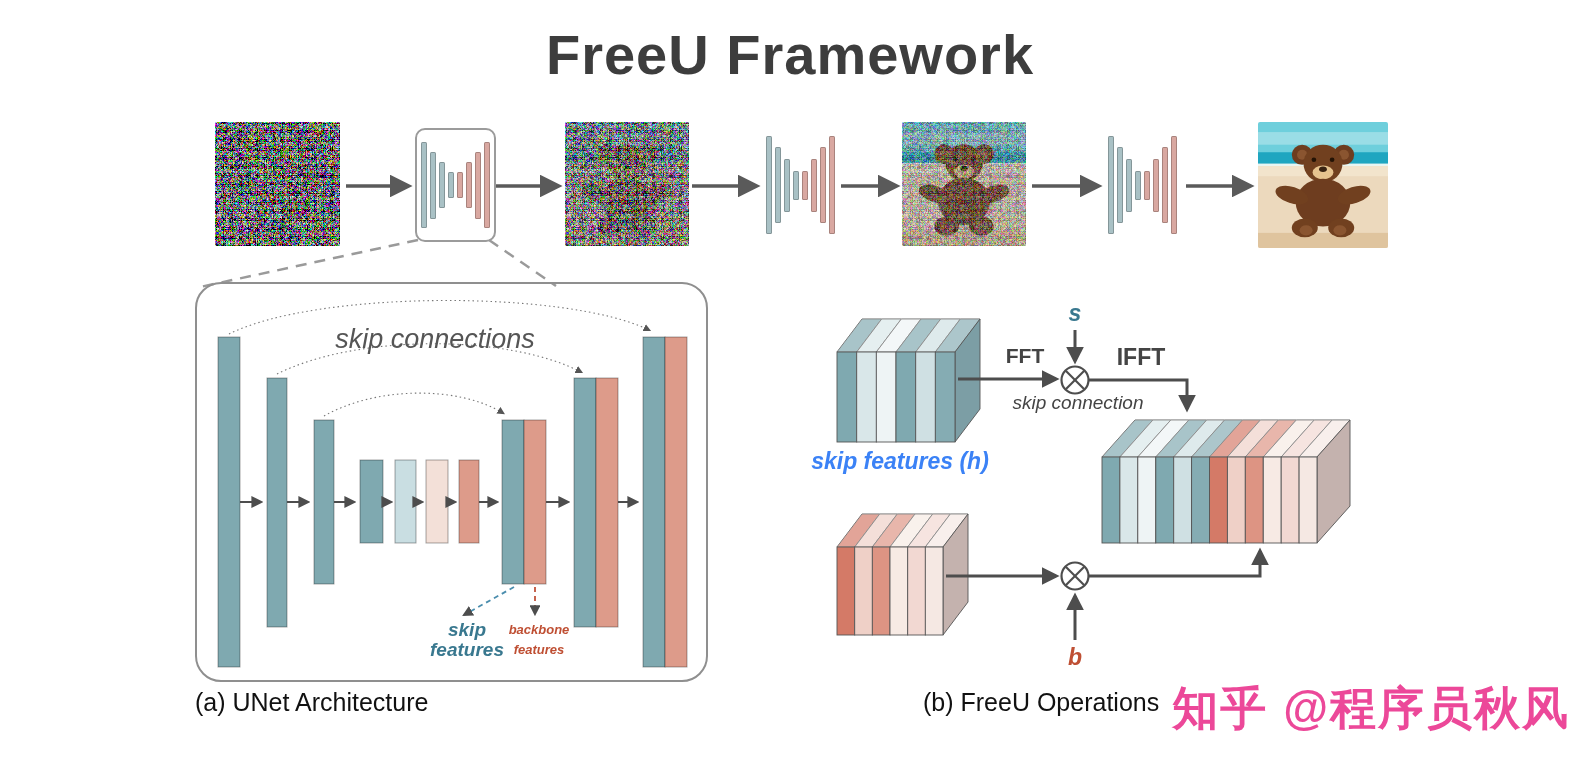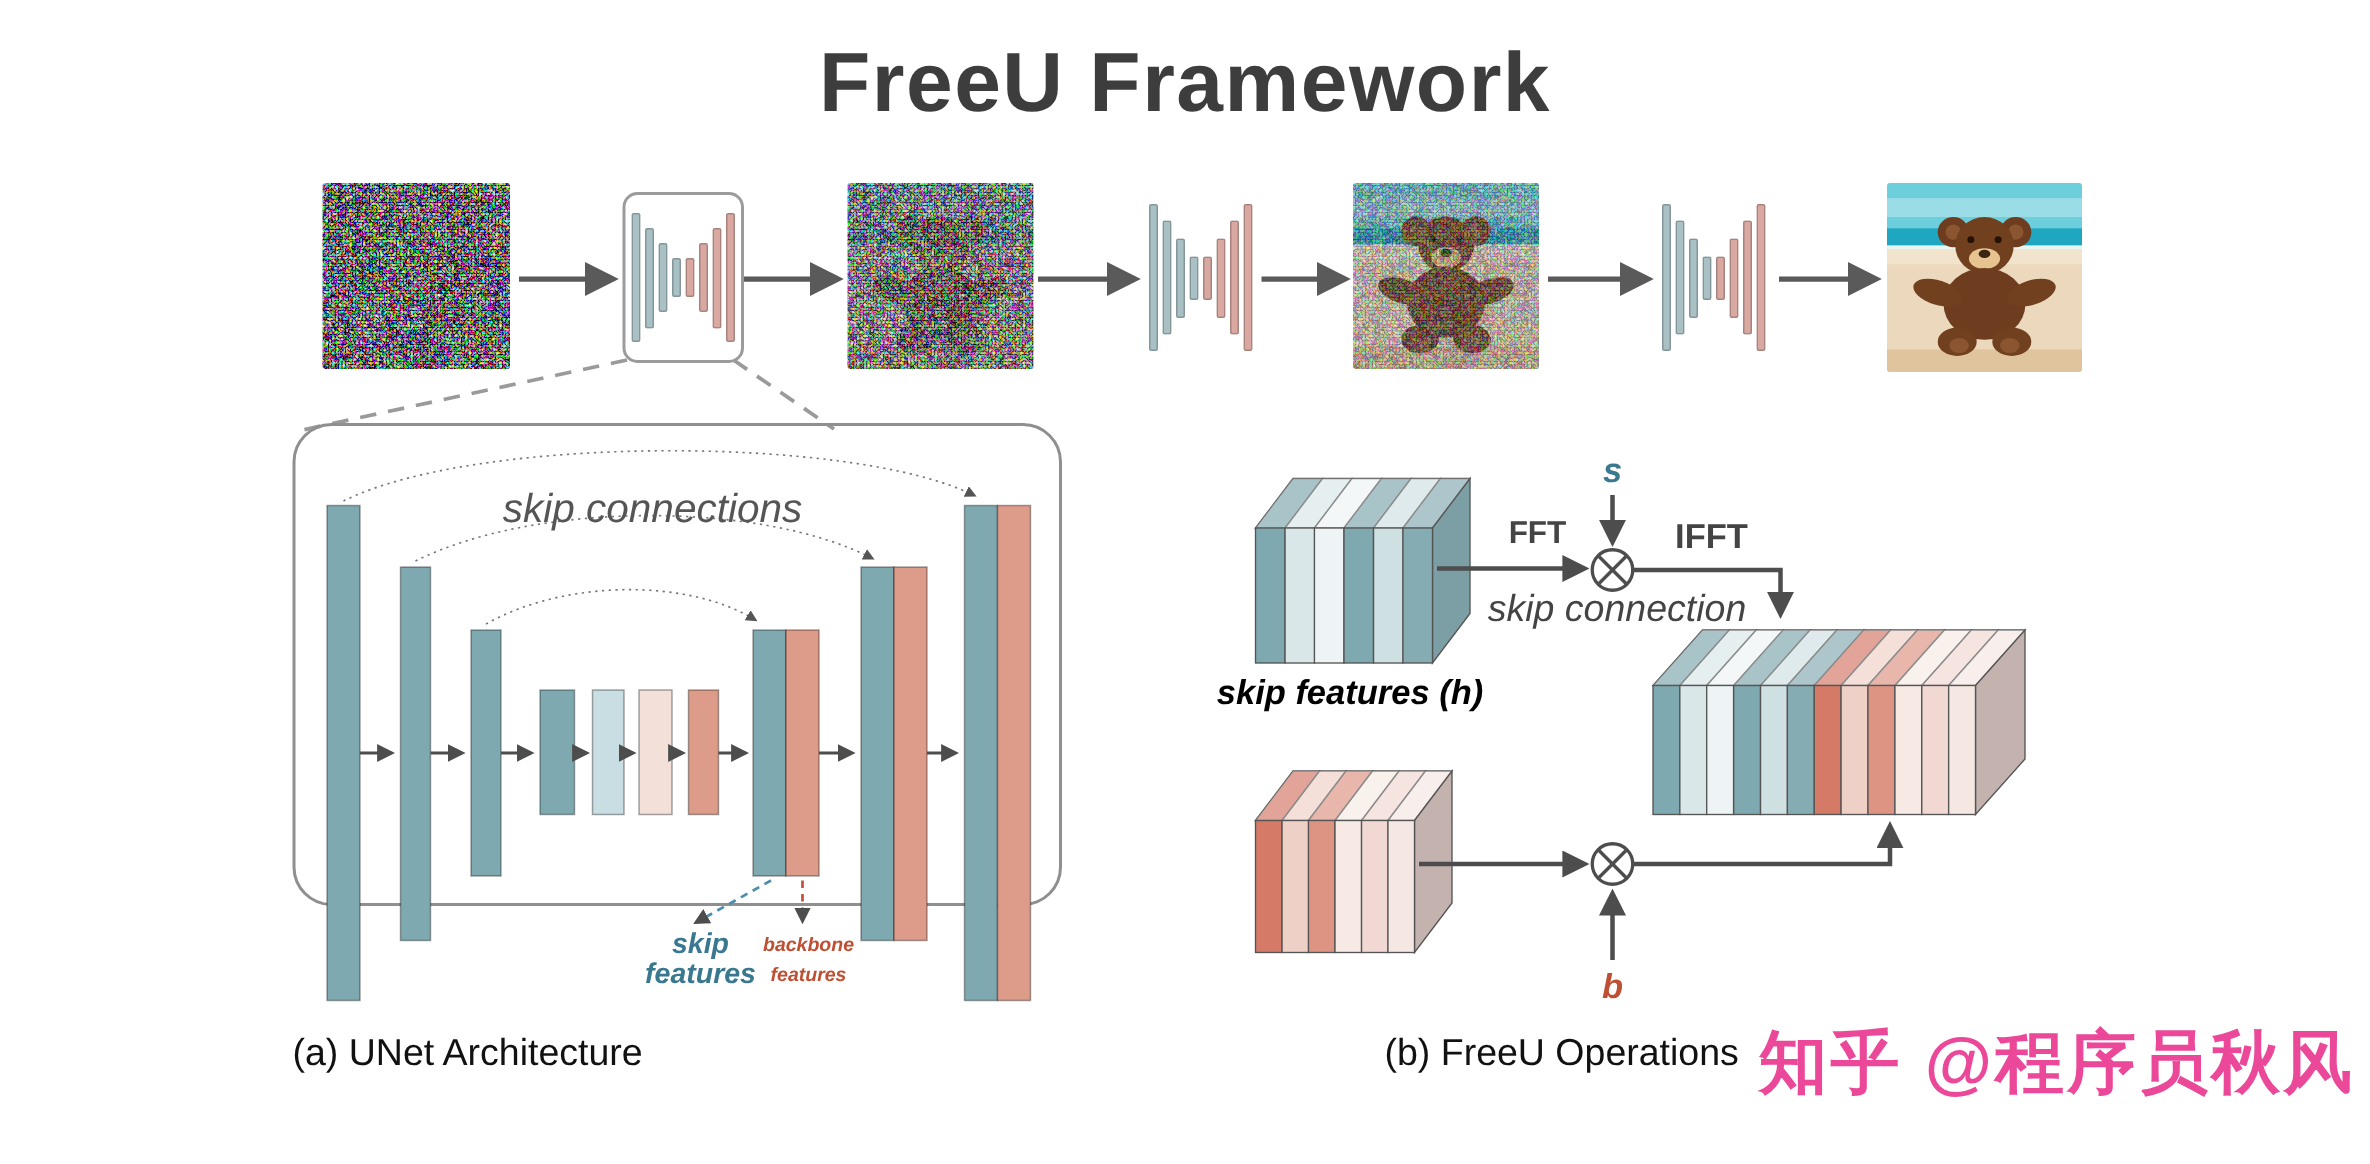--- a/index.html
+++ b/index.html
@@ -6,36 +6,36 @@
   body{width:1580px;height:776px;position:relative;background:#ffffff;overflow:hidden;
        font-family:"Liberation Sans",sans-serif;}
   .abs{position:absolute;}
   #title{left:0;top:22px;width:1580px;text-align:center;font-size:56px;font-weight:700;
          color:#3d3d3d;letter-spacing:1px;}
   .pic{position:absolute;border-radius:2px;overflow:hidden;}
   .mini-box{position:absolute;border:2px solid #9b9b9b;border-radius:10px;
             display:flex;align-items:center;justify-content:center;}
   .mini-unet{position:absolute;display:flex;align-items:center;justify-content:center;gap:3px;}
   .mini-unet span{width:6px;border-radius:1.5px;border:1px solid rgba(0,0,0,.22);box-sizing:border-box;}
-  .panel-a{left:195px;top:282px;width:513px;height:322px;border:2.5px solid #8f8f8f;
+  .panel-a{left:195px;top:282px;width:513px;height:400px;border:2.5px solid #8f8f8f;
            border-radius:26px;box-sizing:border-box;}
   .lbl{position:absolute;pointer-events:none;}
   .skip-conn{left:128px;top:40px;width:220px;text-align:center;font-size:27px;font-style:italic;
              color:#555;}
   .sf-label{left:228px;top:336px;width:84px;text-align:center;font-size:19px;font-style:italic;
             font-weight:600;line-height:20px;}
   .bb-label{left:294px;top:336px;width:96px;text-align:center;font-size:13px;font-style:italic;
             font-weight:600;line-height:20px;}
   .caption{position:absolute;font-size:25px;color:#111;text-align:left;}
   .panel-b{left:780px;top:290px;width:640px;height:400px;}
   .fft{left:212px;top:54px;width:66px;text-align:center;font-size:21px;color:#444;font-weight:600;}
   .ifft{left:326px;top:54px;width:70px;text-align:center;font-size:23px;color:#444;font-weight:600;}
   .s-lbl{left:281px;top:10px;width:28px;text-align:center;font-size:23px;font-weight:700;font-style:italic;}
   .b-lbl{left:281px;top:354px;width:28px;text-align:center;font-size:23px;font-weight:700;font-style:italic;}
-  .skipconn2{left:196px;top:102px;width:204px;text-align:center;font-size:25px;font-style:italic;color:#444;}
+  .skipconn2{left:196px;top:102px;width:204px;text-align:center;font-size:19px;font-style:italic;color:#444;}
   .sfh{left:5px;top:158px;width:230px;text-align:center;font-size:23px;font-weight:700;font-style:italic;}
   .bfx{left:0px;top:355px;width:186px;text-align:center;font-size:23px;font-weight:700;font-style:italic;}
   #watermark{left:1140px;top:678px;width:430px;text-align:right;font-size:46px;color:#ec4899;
              letter-spacing:2px;z-index:5;font-weight:600;}
 </style>
 </head>
 <body>
 
 <svg width="0" height="0" style="position:absolute" aria-hidden="true">
   <defs>
@@ -308,17 +308,17 @@
       <line x1="286" y1="277" x2="304" y2="295" stroke="#4d4d4d" stroke-width="2.2"></line>
       <line x1="286" y1="295" x2="304" y2="277" stroke="#4d4d4d" stroke-width="2.2"></line>
     </g>
   </svg>
 
   <span class="lbl fft">FFT</span>
   <span class="lbl ifft">IFFT</span>
   <span class="lbl s-lbl" style="color: rgb(57, 120, 143);">s</span>
   <span class="lbl b-lbl" style="color: rgb(191, 79, 51);">b</span>
   <span class="lbl skipconn2">skip connection</span>
-  <span class="lbl sfh" style="color: #000000;">skip features (h)</span>
+  <span class="lbl sfh" style="color: #3b82f6;">skip features (h)</span>
 </div>
 <div class="caption" style="left:923px;top:688px;width:300px">(b) FreeU Operations</div>
 
 <div class="abs" id="watermark">知乎 @程序员秋风</div>
 
 </body></html>

